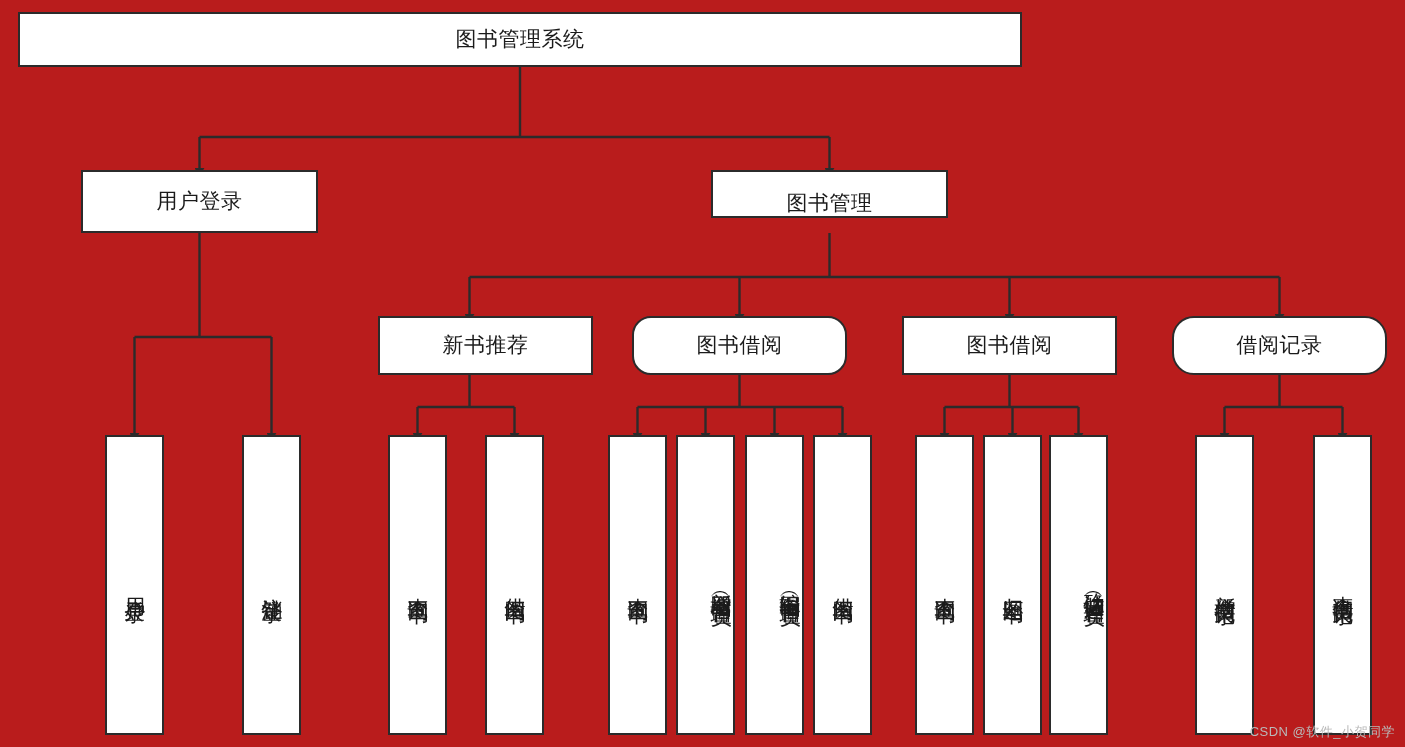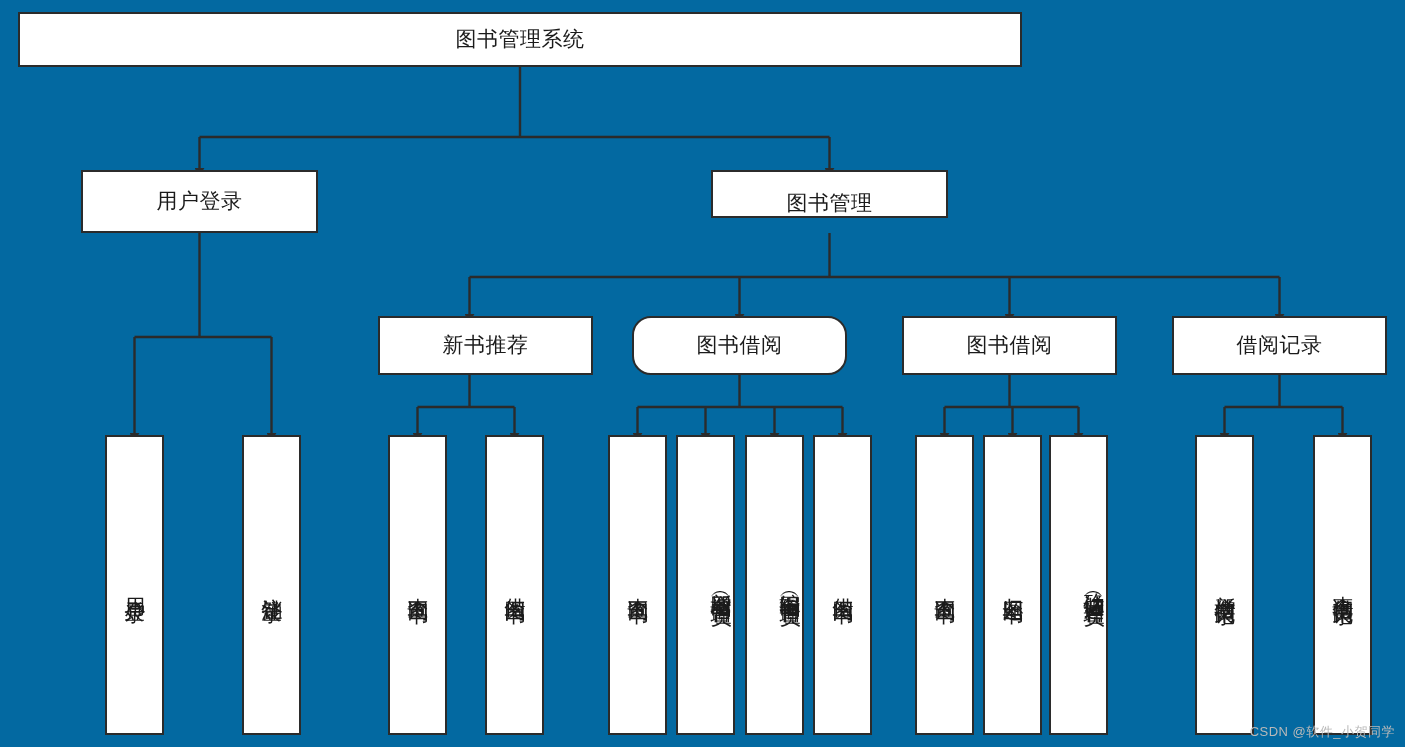--- a/index.html
+++ b/index.html
@@ -7,21 +7,21 @@
     padding: 0;
     background: #ffffff;
   }
   body {
     font-family: "Liberation Sans", "DejaVu Sans", sans-serif;
   }
   #canvas {
     position: relative;
     width: 1405px;
     height: 747px;
-    background: #0369a1;
+    background: #b91c1c;
     overflow: hidden;
   }
   #edges {
     position: absolute;
     left: 0;
     top: 0;
     width: 1405px;
     height: 747px;
   }
   .node {
@@ -124,21 +124,21 @@
       </div>
       <div class="node horiz" style="left: 378px; top: 316px; width: 215px; height: 59px;">
         <span class="node-label">新书推荐</span>
       </div>
       <div class="node horiz" style="left: 632px; top: 316px; width: 215px; height: 59px; border-radius: 19px;">
         <span class="node-label">图书借阅</span>
       </div>
       <div class="node horiz" style="left: 902px; top: 316px; width: 215px; height: 59px;">
         <span class="node-label">图书借阅</span>
       </div>
-      <div class="node horiz" style="left: 1172px; top: 316px; width: 215px; height: 59px;">
+      <div class="node horiz" style="left: 1172px; top: 316px; width: 215px; height: 59px; border-radius: 22px;">
         <span class="node-label">借阅记录</span>
       </div>
       <div class="node vert" style="left: 105px; top: 435px; width: 59px; height: 300px;">
         <span class="node-label">用户登录</span>
       </div>
       <div class="node vert" style="left: 242px; top: 435px; width: 59px; height: 300px;">
         <span class="node-label">注销登录</span>
       </div>
       <div class="node vert" style="left: 388px; top: 435px; width: 59px; height: 300px;">
         <span class="node-label">查询图书</span>

